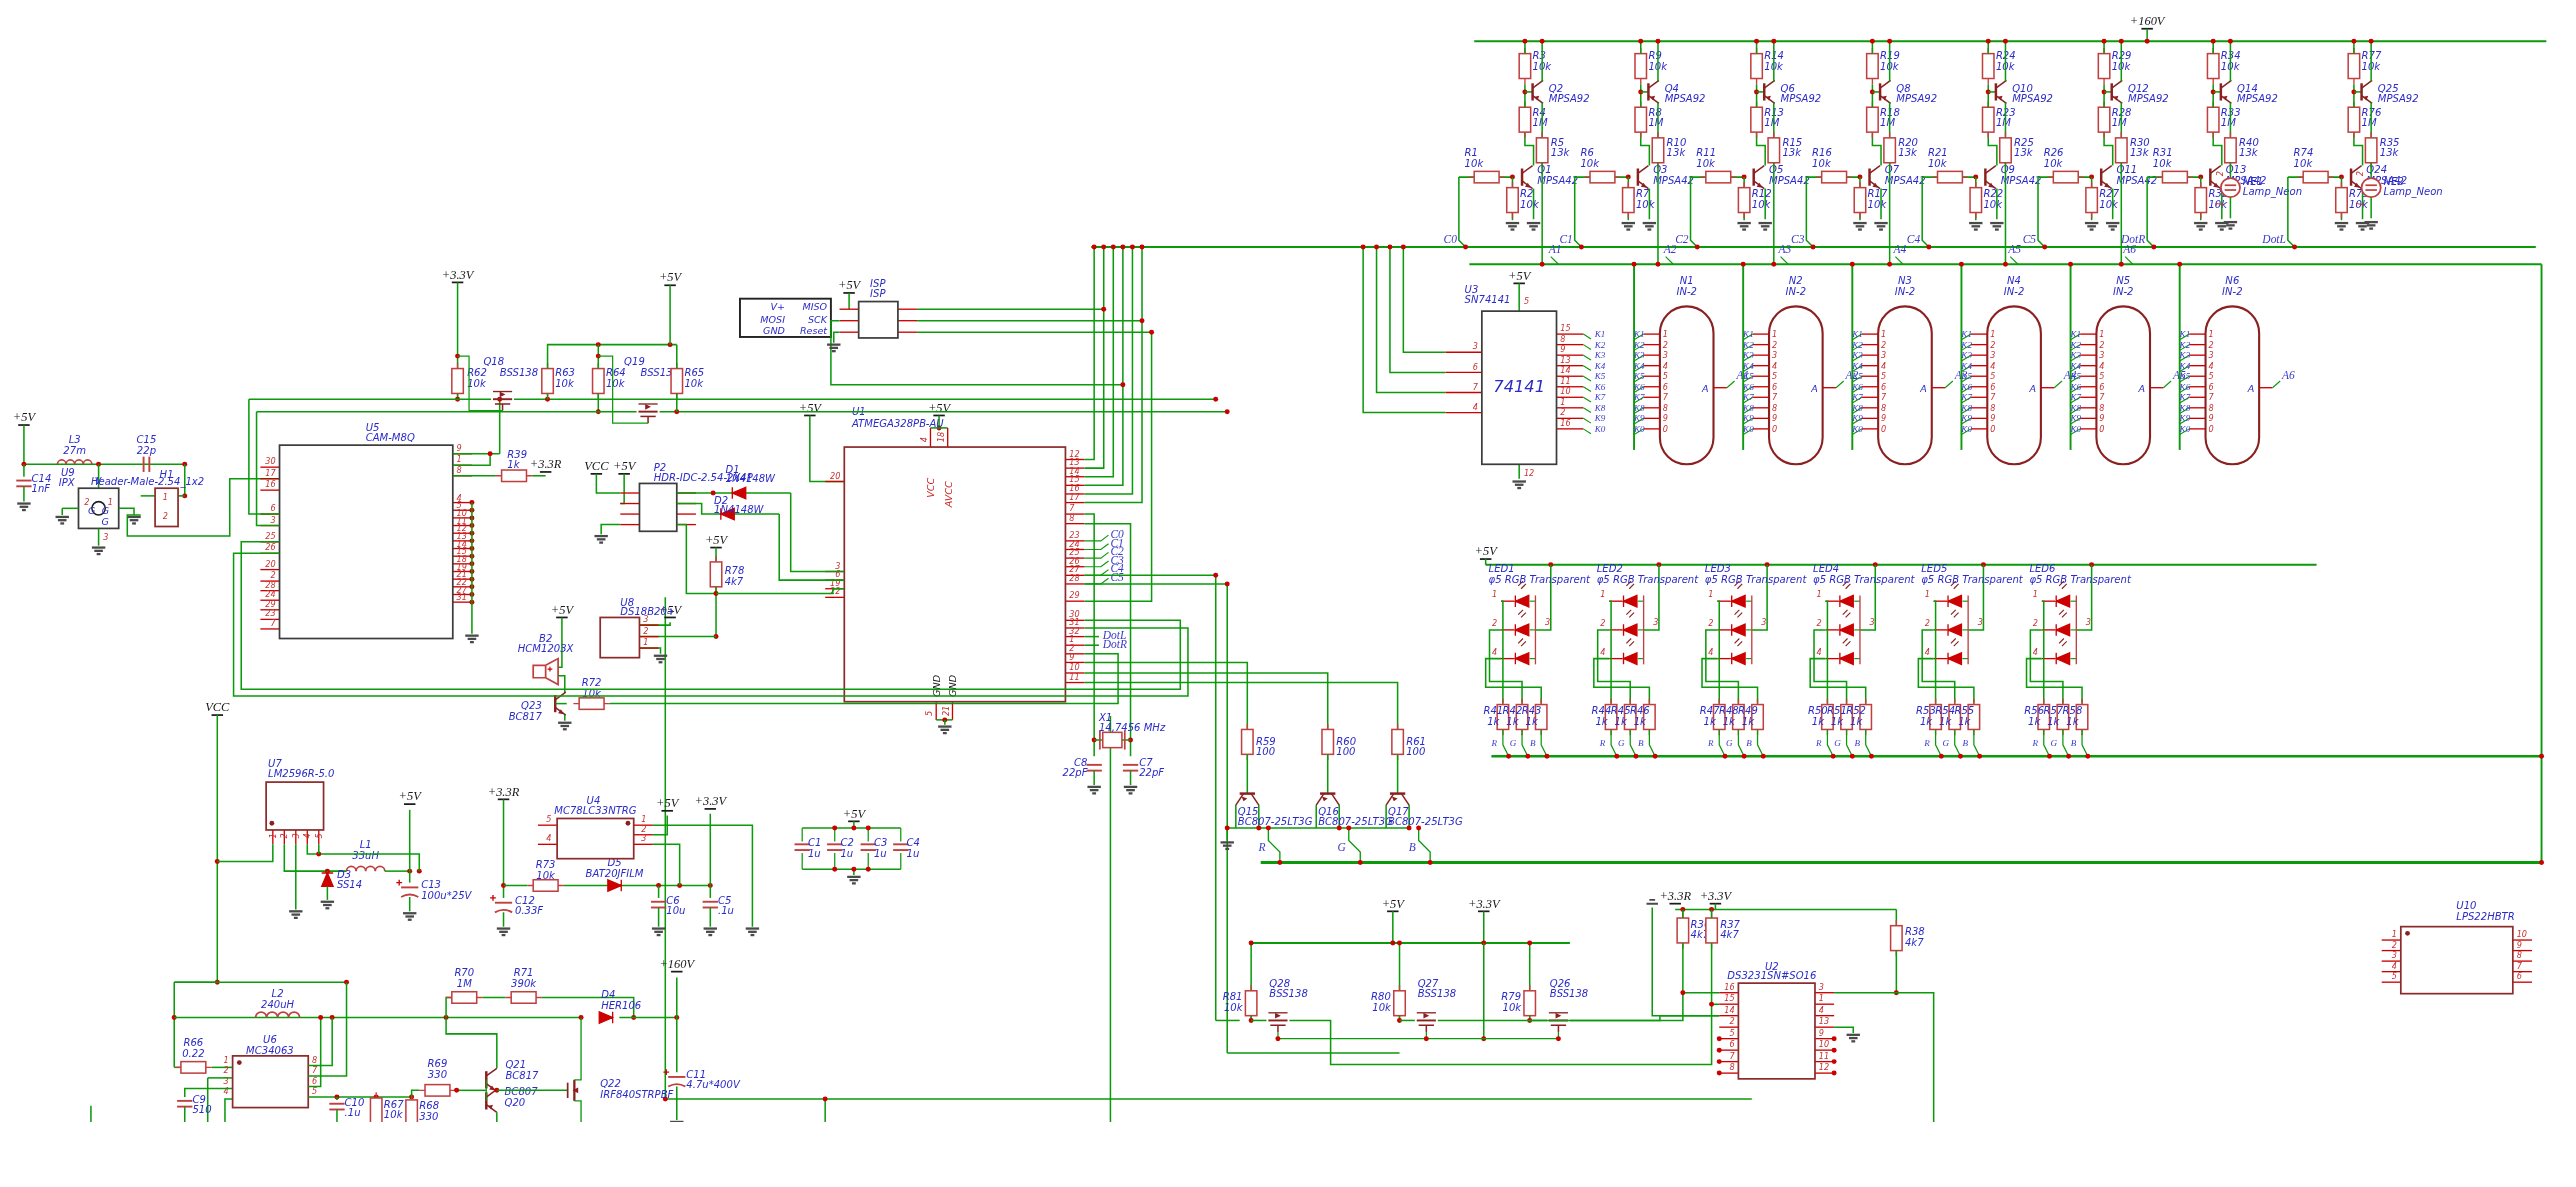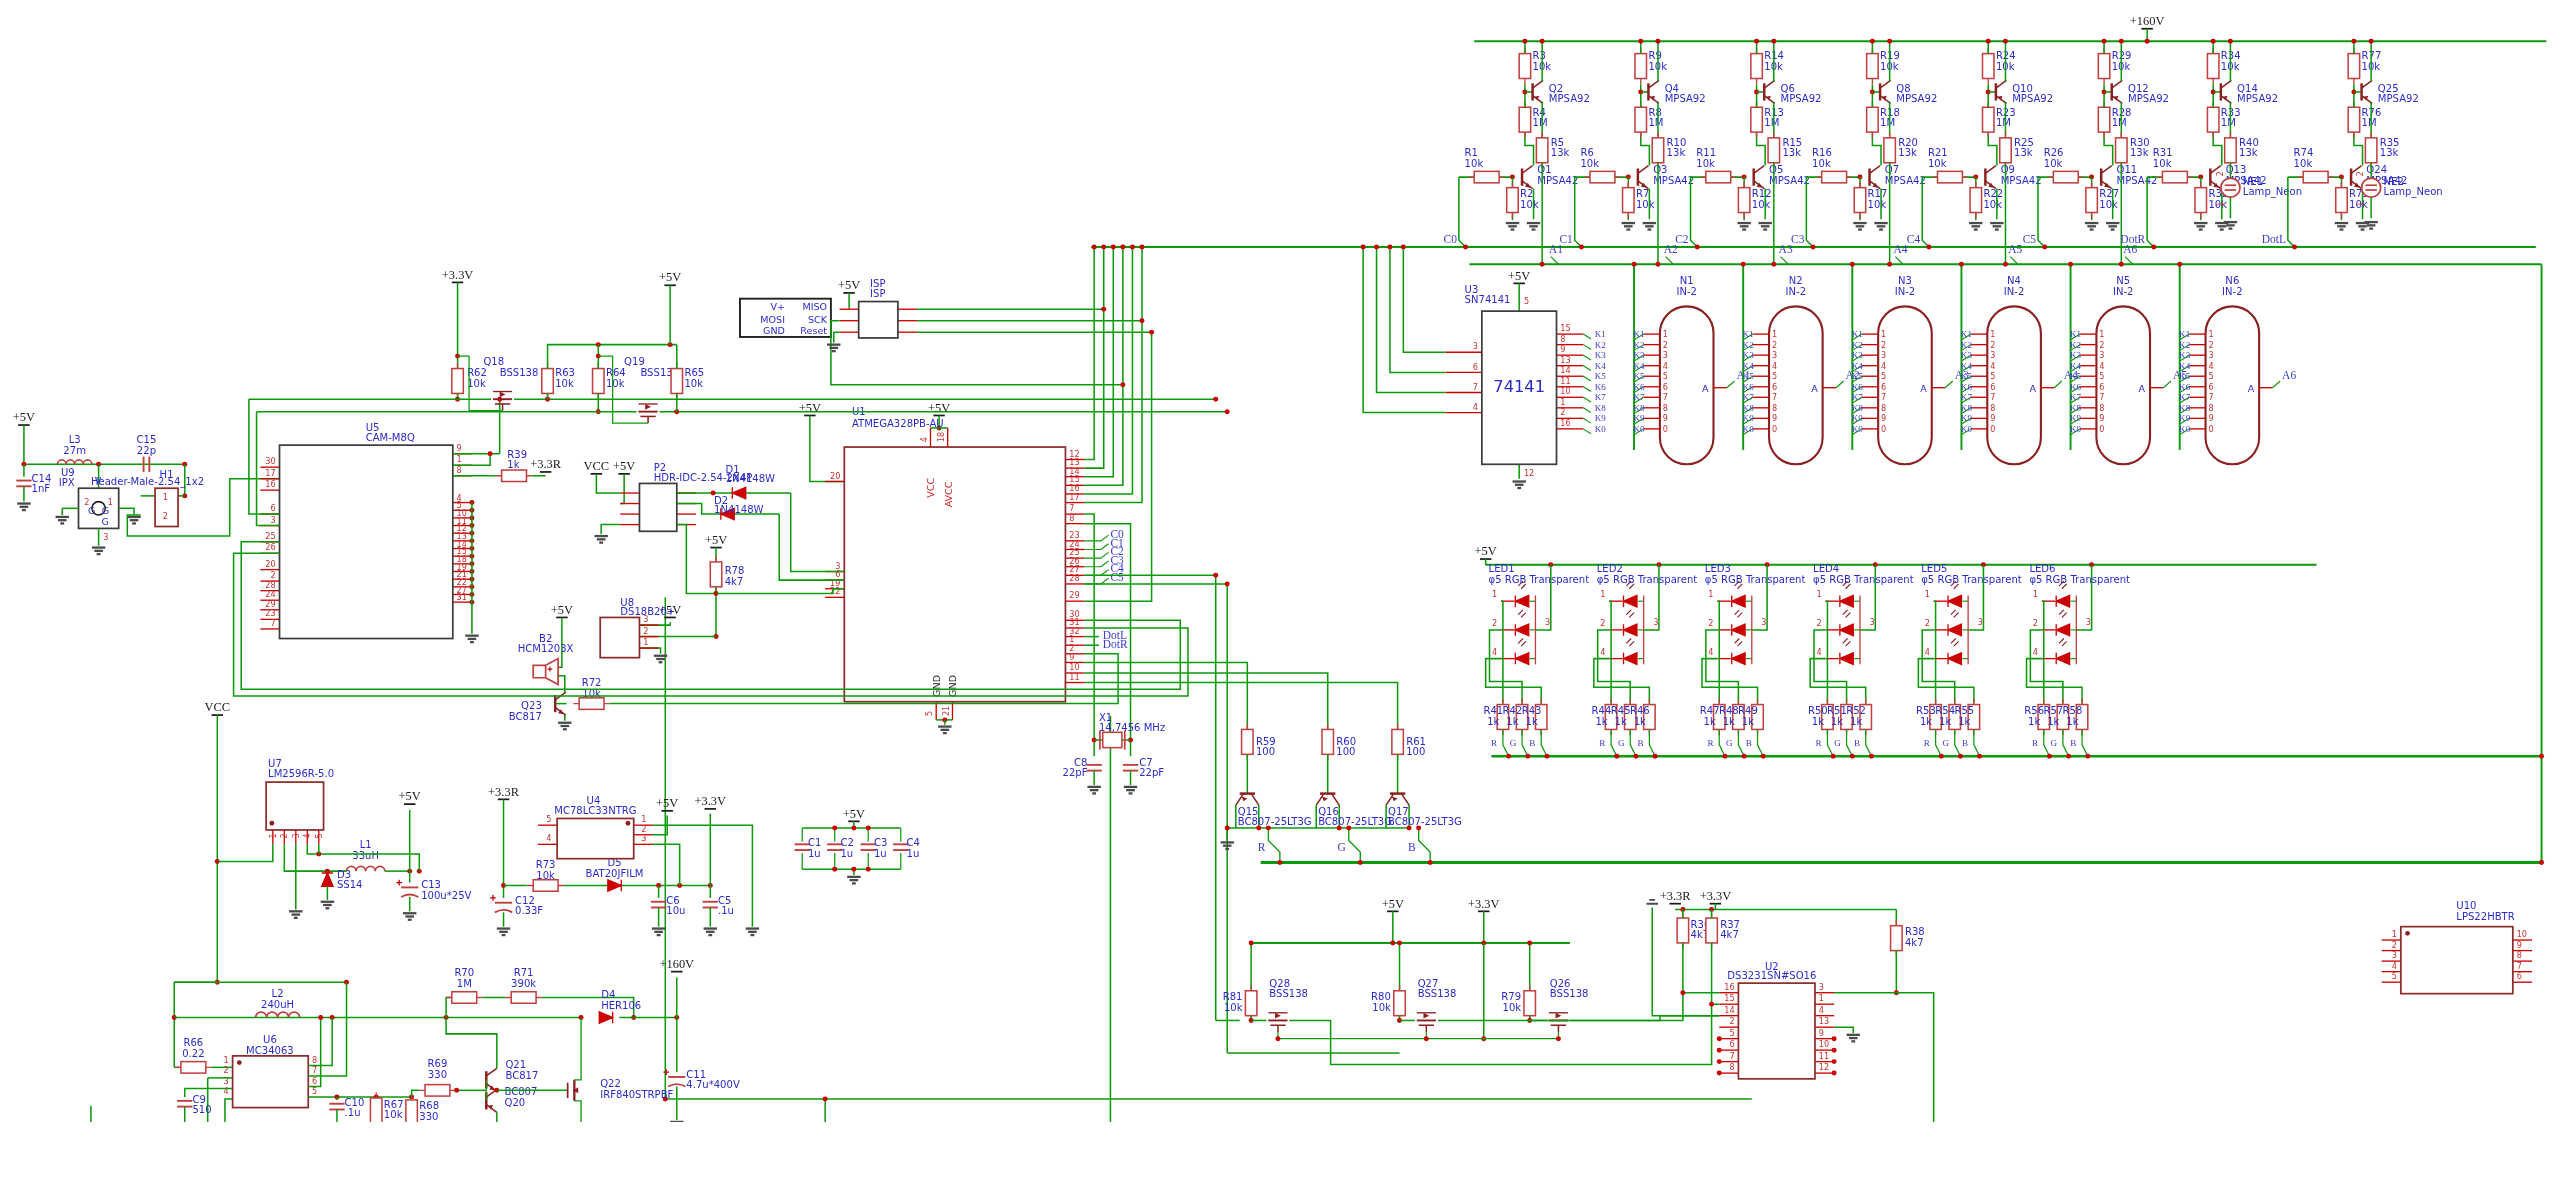--- a/index.html
+++ b/index.html
@@ -1,16 +1,16 @@
 <!DOCTYPE html>
 <html><head>
 <meta charset="utf-8">
 <style>
   html,body{margin:0;padding:0;background:#ffffff;}
-  .canvas{position:relative;width:2576px;height:1122px;background:#ffffff;overflow:hidden;}
+  .canvas{position:relative;width:2576px;height:1122px;background:#ffffff;overflow:hidden;font-style:italic;}
   svg{display:block;}
   text{font-family:"DejaVu Sans",sans-serif;}
   .t-ref{fill:#2B2BC8;font-size:10.5px;}
   .t-big{fill:#2B2BC8;font-size:17px;}
   .t-pin{fill:#C83232;font-size:8.5px;}
   .t-pn{fill:#2B2BC8;font-size:10px;}
   .t-pnr{fill:#CC2222;font-size:10px;}
   .t-pnk{fill:#222222;font-size:10px;}
   .t-net{fill:#3A3ACD;font-size:12px;font-family:"Liberation Serif",serif;}
   .t-knet{fill:#3A3ACD;font-size:9.5px;font-family:"Liberation Serif",serif;}

